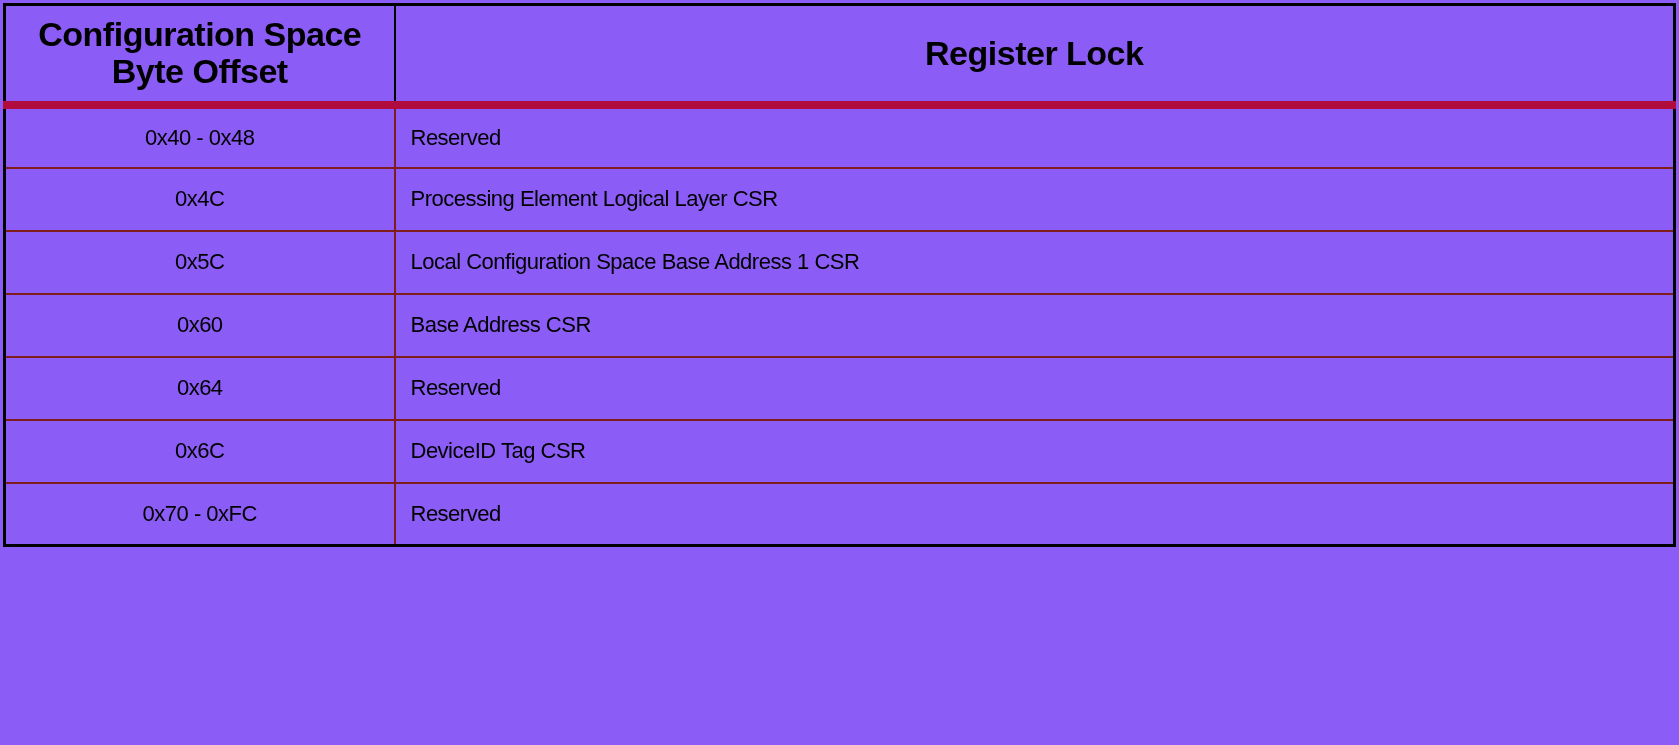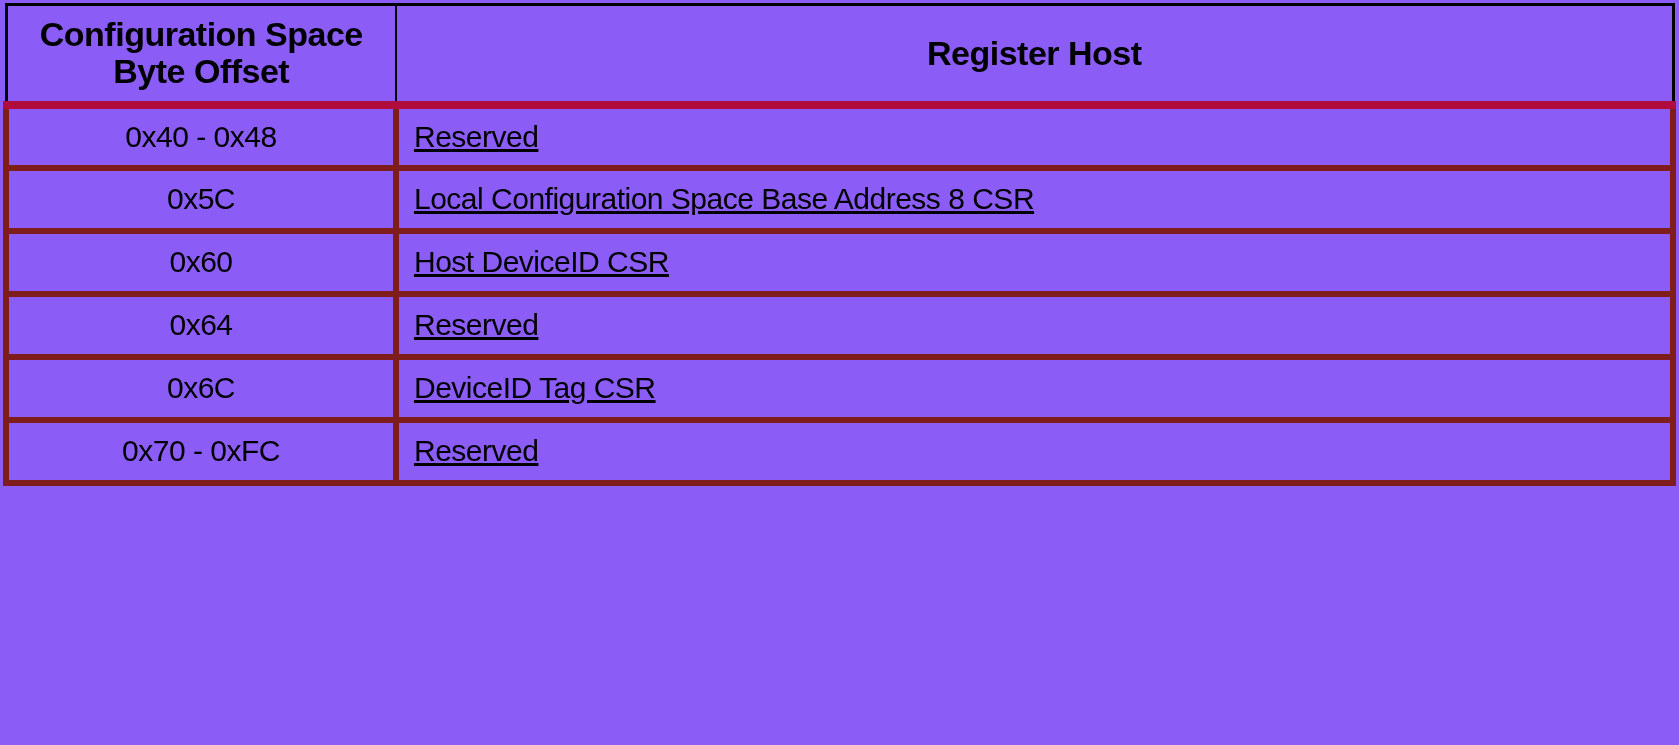--- a/index.html
+++ b/index.html
@@ -39,62 +39,66 @@
     vertical-align: middle;
     padding: 0;
     letter-spacing: -0.5px;
   }
   thead th .wrap-constraint {
     display: inline-block;
     max-width: 340px;
   }
   tbody tr { height: 63px; }
   tbody td {
-    border: 6px solid #7f1d1d;
-    font-size: 30px;
+    border: 2px solid #7f1d1d;
+    font-size: 22px;
     letter-spacing: -0.5px;
     vertical-align: middle;
     padding: 0;
     white-space: nowrap;
     overflow: hidden;
   }
   td.offset-cell { text-align: center; }
-  td.register-cell { text-align: left; padding-left: 15px; text-decoration: underline; }
+  td.register-cell { text-align: left; padding-left: 15px; }
 </style>
 </head>
 <body>
 
 <div class="doc-canvas">
   <table class="register-map">
     <colgroup>
       <col class="offset-col">
       <col class="register-col">
     </colgroup>
     <thead>
       <tr>
         <th>
           <span class="wrap-constraint">Configuration Space Byte Offset</span>
         </th>
         <th>
-          <span>Register Host</span>
+          <span>Register Lock</span>
         </th>
       </tr>
     </thead>
     <tbody>
         <tr>
           <td class="offset-cell">0x40 - 0x48</td>
           <td class="register-cell">Reserved</td>
         </tr>
         <tr>
+          <td class="offset-cell">0x4C</td>
+          <td class="register-cell">Processing Element Logical Layer CSR</td>
+        </tr>
+        <tr>
           <td class="offset-cell">0x5C</td>
-          <td class="register-cell">Local Configuration Space Base Address 8 CSR</td>
+          <td class="register-cell">Local Configuration Space Base Address 1 CSR</td>
         </tr>
         <tr>
           <td class="offset-cell">0x60</td>
-          <td class="register-cell">Host DeviceID CSR</td>
+          <td class="register-cell">Base Address CSR</td>
         </tr>
         <tr>
           <td class="offset-cell">0x64</td>
           <td class="register-cell">Reserved</td>
         </tr>
         <tr>
           <td class="offset-cell">0x6C</td>
           <td class="register-cell">DeviceID Tag CSR</td>
         </tr>
         <tr>

